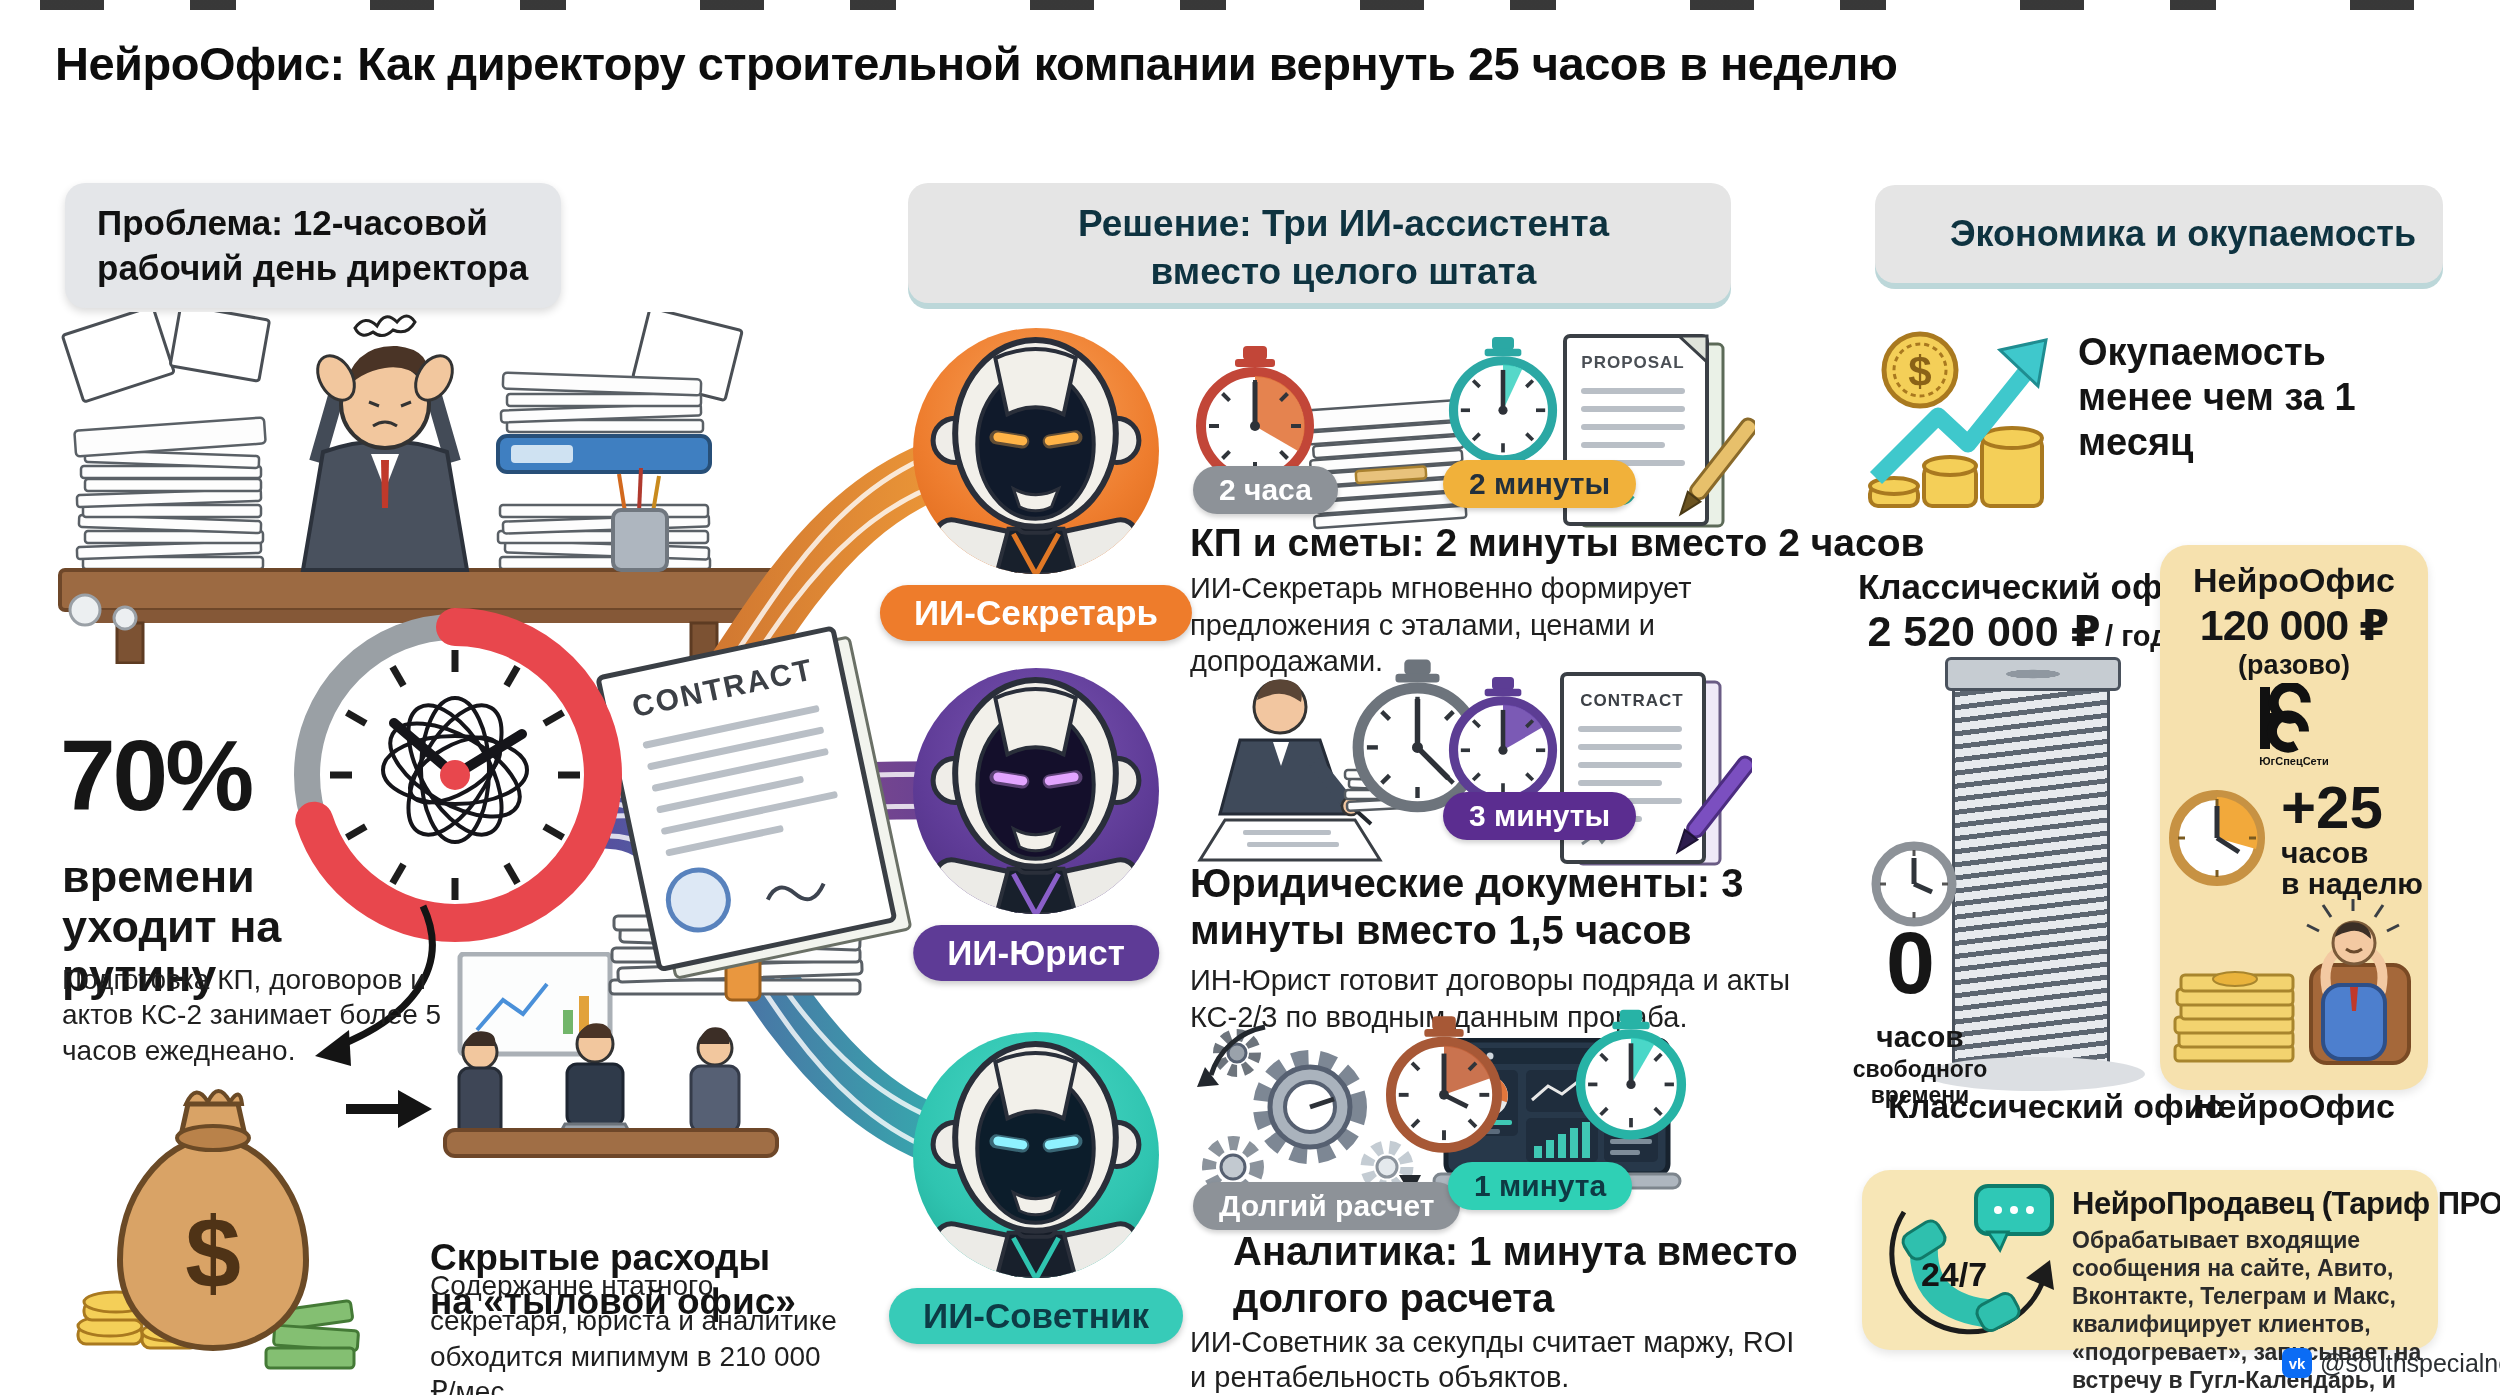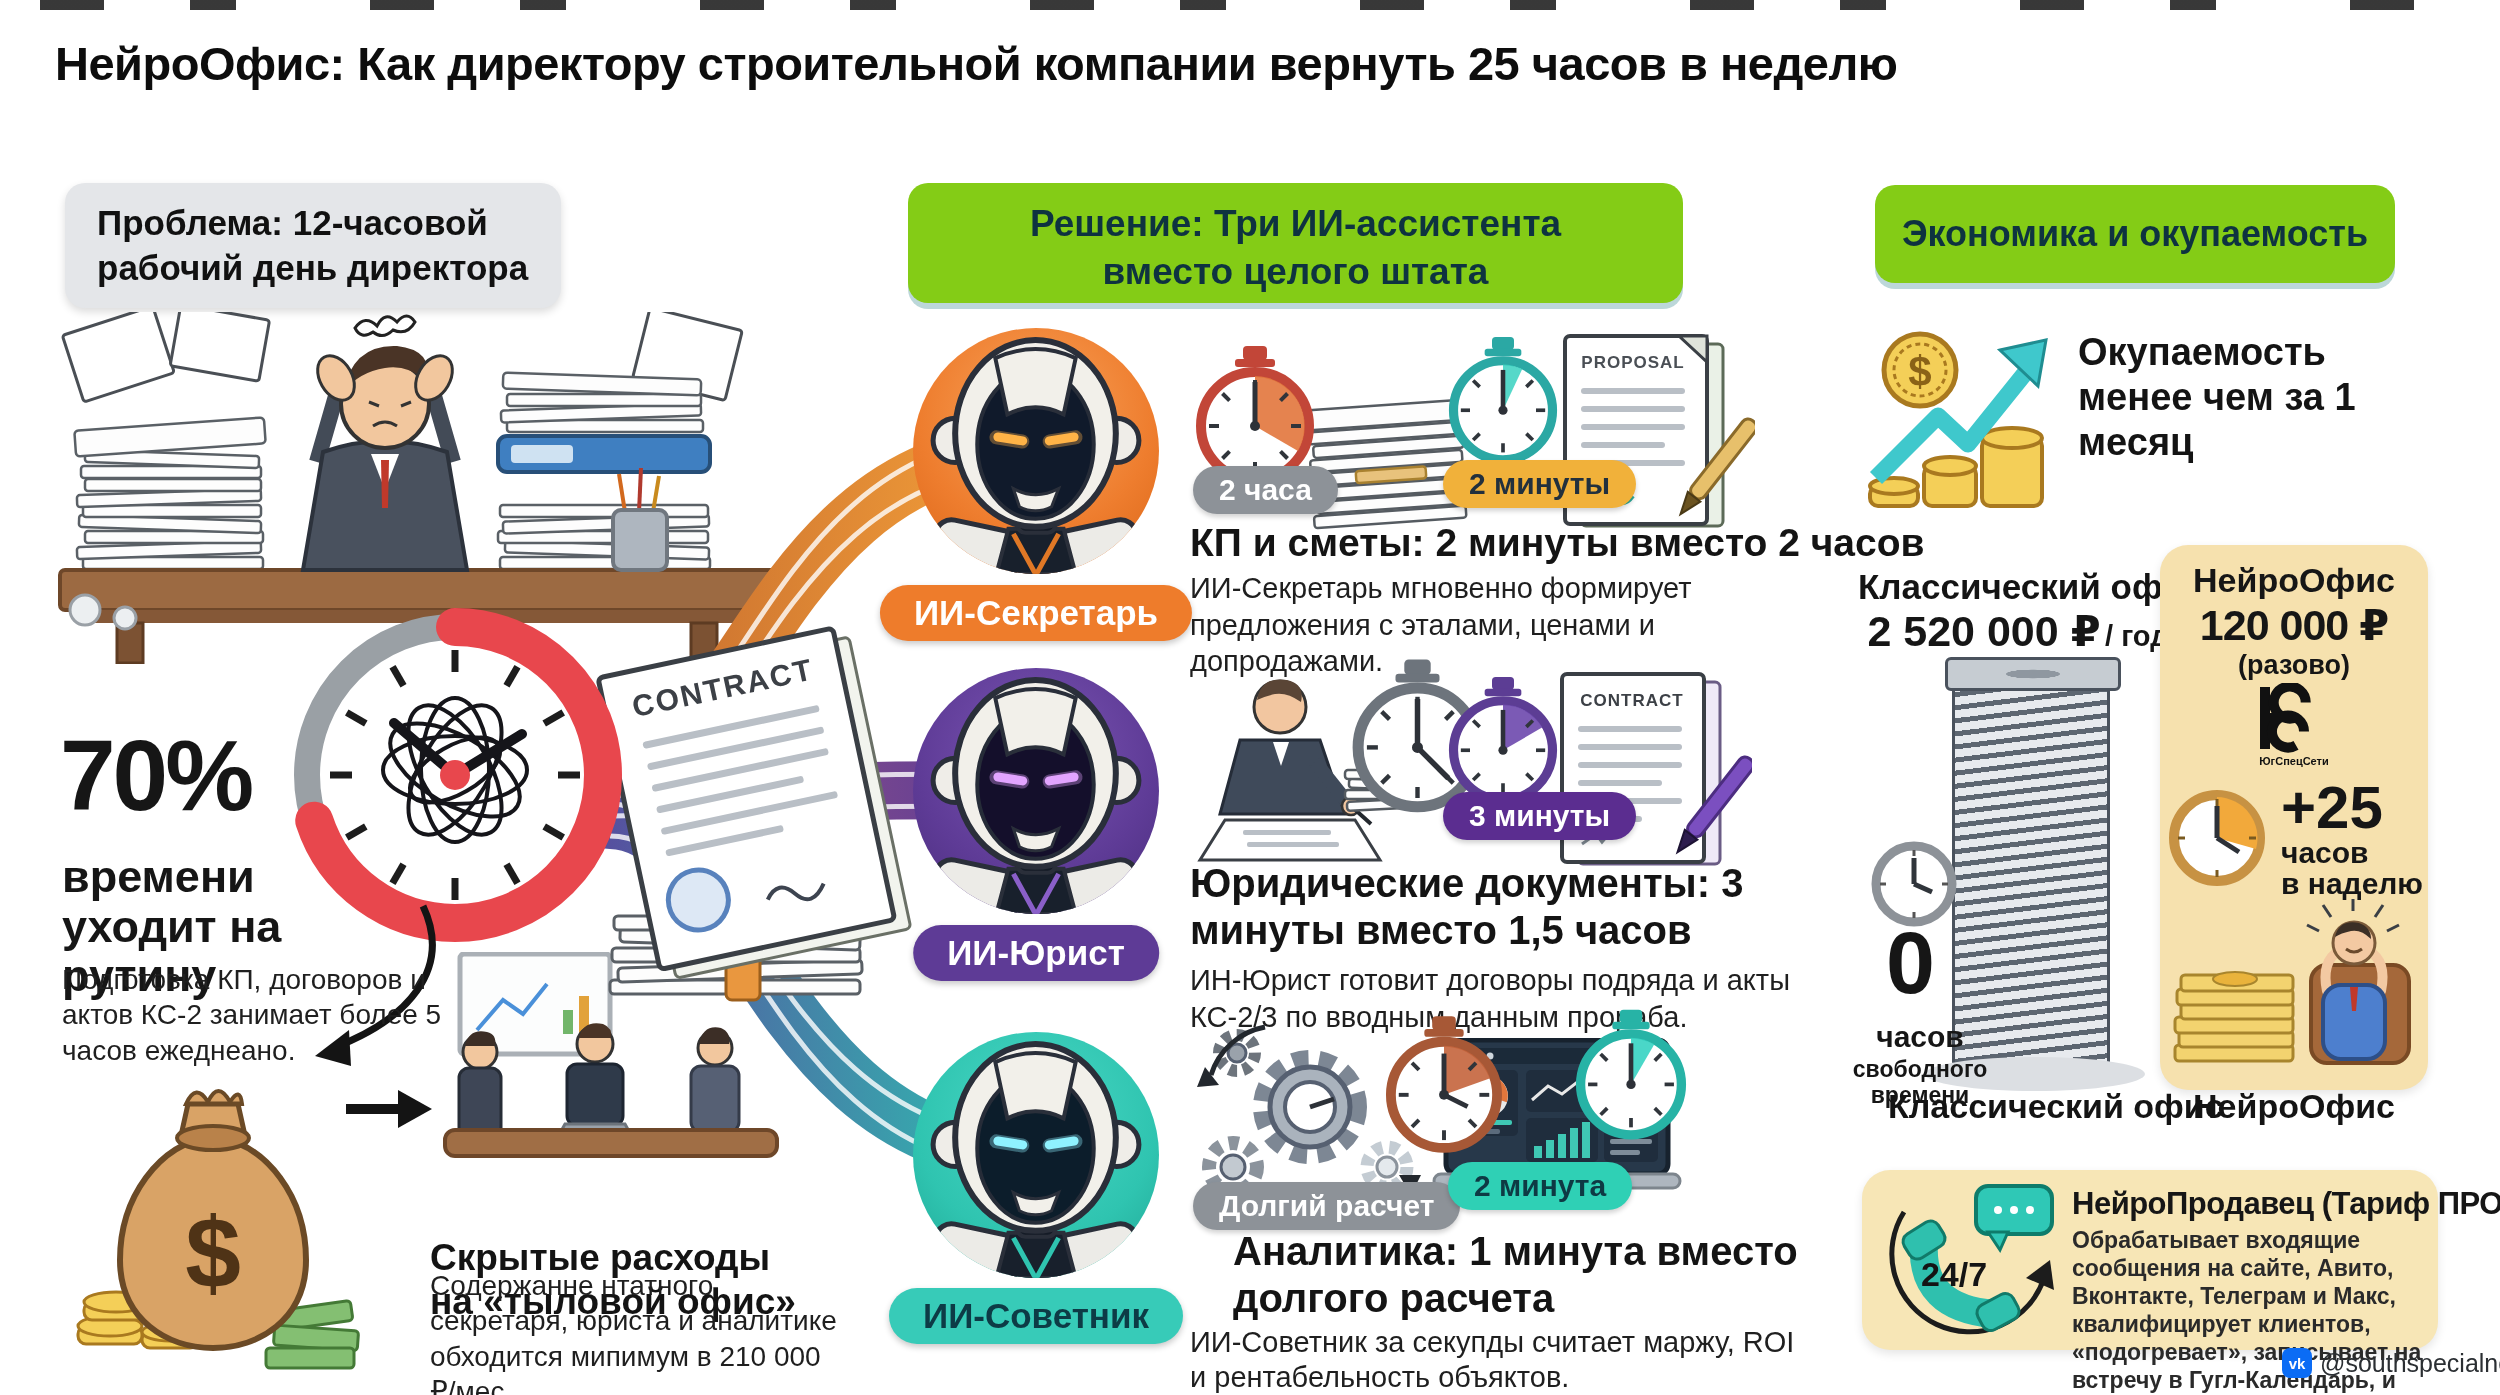--- a/index.html
+++ b/index.html
@@ -2,21 +2,21 @@
 <html><head>
 <meta charset="utf-8">
 <style>
   html,body{margin:0;padding:0;background:#e9e9e9;}
   #stage{position:relative;width:2500px;height:1395px;background:#ffffff;overflow:hidden;
          font-family:"Liberation Sans","DejaVu Sans",sans-serif;color:#161616;}
   .abs{position:absolute;}
   
   .sec-head{position:absolute;font-weight:700;border-radius:20px;box-shadow:0 4px 8px rgba(0,0,0,.14);}
   .head-gray{background:#e4e6e9;color:#111;}
-  .head-teal{background:#84cc16;color:#0e3340;box-shadow:0 6px 0 rgba(14,110,118,.28);}
+  .head-teal{background:#e5e5e5;color:#0e3340;box-shadow:0 6px 0 rgba(14,110,118,.28);padding-left:48px;}
   
   .pill{position:absolute;font-weight:700;border-radius:34px;padding:7px 26px;font-size:30px;z-index:6;
         box-shadow:0 3px 5px rgba(0,0,0,.18);white-space:nowrap;}
   .pill-gray{background:#8d9298;color:#fff;}
   .pill-yellow{background:#f1b13a;color:#22303d;}
   .pill-purple{background:#5b2d90;color:#fff;}
   .pill-teal{background:#2fd0b5;color:#0e3a44;}
   .robot-label{position:absolute;transform:translateX(-50%);font-weight:700;font-size:35px;
         border-radius:38px;padding:8px 34px;z-index:7;box-shadow:0 3px 6px rgba(0,0,0,.22);white-space:nowrap;}
   .robot{position:absolute;width:246px;height:246px;border-radius:50%;overflow:hidden;z-index:5;}
@@ -557,21 +557,21 @@
         <line x1="60" y1="38" x2="60" y2="48" transform="rotate(90 60 84)"></line>
       <line x1="60" y1="38" x2="60" y2="48" transform="rotate(135 60 84)"></line>
         <line x1="60" y1="38" x2="60" y2="48" transform="rotate(180 60 84)"></line>
       <line x1="60" y1="38" x2="60" y2="48" transform="rotate(225 60 84)"></line>
         <line x1="60" y1="38" x2="60" y2="48" transform="rotate(270 60 84)"></line>
       <line x1="60" y1="38" x2="60" y2="48" transform="rotate(315 60 84)"></line>
     </g>
     <line x1="60" y1="84" x2="60" y2="40" stroke="#2d3138" stroke-width="5"></line>
       <circle cx="60" cy="84" r="5" fill="#2d3138"></circle>
   </svg>
-  <div class="pill pill-teal" style="left:1448px;top:1162px;">2 минута</div>
+  <div class="pill pill-teal" style="left:1448px;top:1162px;">1 минута</div>
 
   <div class="h-heading" style="left:1233px;top:1228px;width:580px;font-size:40px;">Аналитика: 1 минута вместо долгого расчета</div>
   <div class="h-body" style="left:1190px;top:1325px;width:620px;font-size:29px;line-height:1.2;">ИИ-Советник за секупды считает маржу, ROI и рентабельность объяктов.</div>
 
   <div class="sec-head head-teal center" style="left:1875px;top:185px;width:520px;height:98px;line-height:98px;font-size:36px;">Экономика и окупаемость</div>
 
   <svg class="abs" style="left:1862px;top:318px;width:205px;height:205px;z-index:2" viewBox="0 0 205 205">
     <g fill="#f4cf58" stroke="#a9791f" stroke-width="4">
       <rect x="120" y="120" width="60" height="68" rx="8"></rect>
         <ellipse cx="150" cy="120" rx="30" ry="10"></ellipse>

